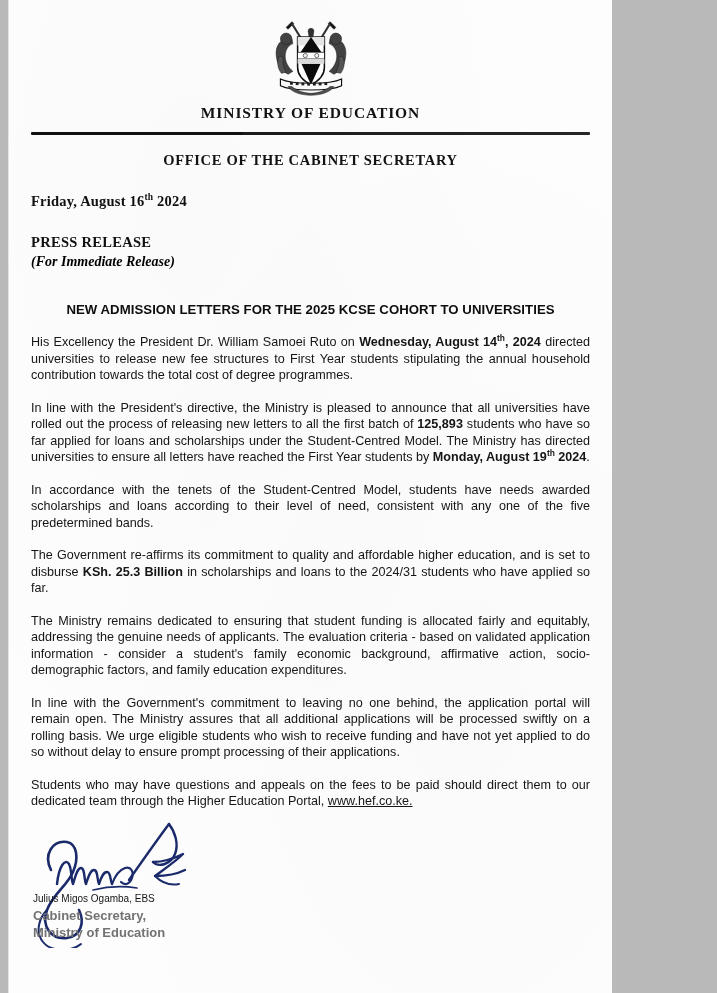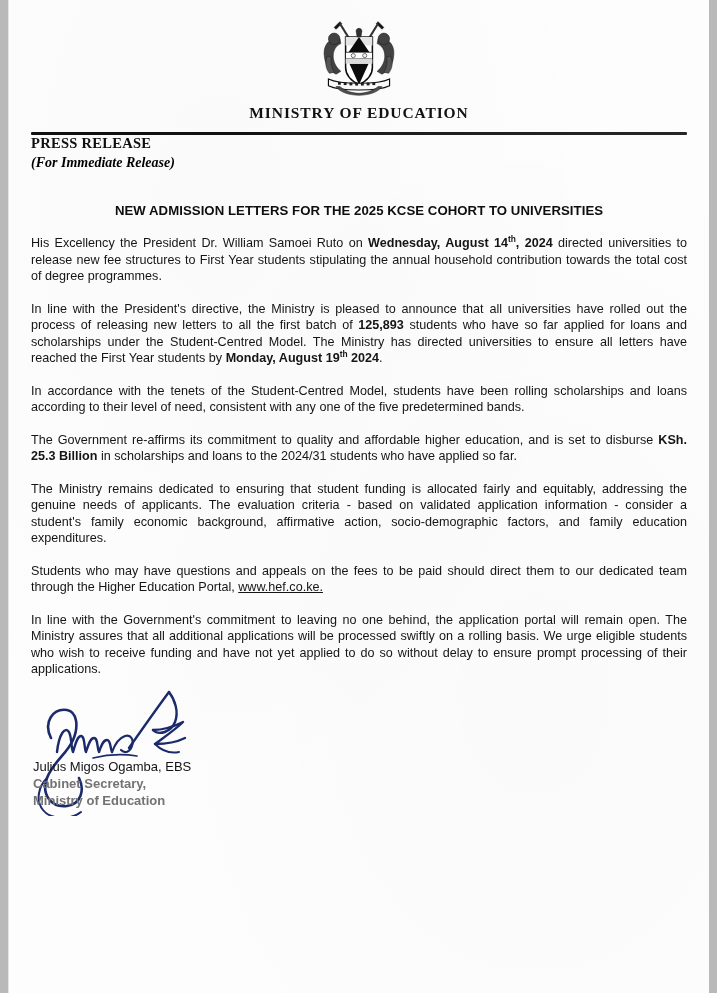--- a/index.html
+++ b/index.html
@@ -13,21 +13,21 @@
     height: 993px;
     overflow: hidden;
     font-family: "Liberation Sans", sans-serif;
   }
 
   
   .page {
     position: absolute;
     left: 8px;
     top: 0px;
-    width: 701px;
+    width: 604px;
     height: 993px;
     background: #fdfdfd;
     box-sizing: border-box;
     border-left: 1px solid #e4e4e4;
     overflow: hidden;
   }
   .page::before {
     
     content: "";
     position: absolute;
@@ -93,20 +93,21 @@
     font-size: 9.5px;
     vertical-align: super;
     line-height: 0;
   }
 
   .press-release {
     font-family: "Liberation Serif", serif;
     font-weight: bold;
     font-size: 14.5px;
     color: #101010;
+    margin-top: 24px;
     letter-spacing: 0.3px;
   }
   .immediate {
     font-family: "Liberation Serif", serif;
     font-weight: bold;
     font-style: italic;
     font-size: 14px;
     color: #000000;
     margin-top: 3px;
   }
@@ -158,21 +159,21 @@
     height: 130px;
     pointer-events: none;
   }
   .sig-names {
     position: absolute;
     left: 2px;
     top: 66px;
   }
   .sig-name {
     font-family: "Liberation Sans", sans-serif;
-    font-size: 13px;
+    font-size: 10px;
     color: #141414;
     line-height: 17px;
   }
   .sig-role {
     font-family: "Liberation Sans", sans-serif;
     font-size: 13px;
     font-weight: bold;
     color: #737373;
     line-height: 17px;
   }
@@ -230,42 +231,44 @@
           <path d="M26 76 C30 82 40 85 50 85 C60 85 70 82 74 76 L70 76 C64 81 56 83 50 83
                    C44 83 36 81 30 76 Z" fill="#555"></path>
         </g>
       </svg>
     </div>
 
     <div class="ministry-title">MINISTRY OF EDUCATION</div>
 
     <div class="rule"></div>
 
-
+    <div class="office-title">OFFICE OF THE CABINET SECRETARY</div>
+
+    <div class="date-line"><span>Friday, August 16</span><sup>th</sup><span> 2024</span></div>
 
     <div class="press-release">PRESS RELEASE</div>
     <div class="immediate">(For Immediate Release)</div>
 
     <div class="headline">NEW ADMISSION LETTERS FOR THE 2025 KCSE COHORT TO UNIVERSITIES</div>
 
     <div class="body-block">
 
       <p class="para"><span>His Excellency the President Dr. William Samoei Ruto on </span><b>Wednesday, August 14</b><b><sup>th</sup></b><b>, 2024</b><span> directed universities to release new fee structures to First Year students stipulating the annual household contribution towards the total cost of degree programmes.</span></p>
 
       <p class="para"><span>In line with the President's directive, the Ministry is pleased to announce that all universities have rolled out the process of releasing new letters to all the first batch of </span><b>125,893</b><span> students who have so far applied for loans and scholarships under the Student-Centred Model. The Ministry has directed universities to ensure all letters have reached the First Year students by </span><b>Monday, August 19</b><b><sup>th</sup></b><b> 2024</b><span>.</span></p>
 
-      <p class="para">In accordance with the tenets of the Student-Centred Model, students have been rolling scholarships and loans according to their level of need, consistent with any one of the five predetermined bands.</p>
+      <p class="para">In accordance with the tenets of the Student-Centred Model, students have needs awarded scholarships and loans according to their level of need, consistent with any one of the five predetermined bands.</p>
 
       <p class="para"><span>The Government re-affirms its commitment to quality and affordable higher education, and is set to disburse </span><b>KSh. 25.3 Billion</b><span> in scholarships and loans to the 2024/31 students who have applied so far.</span></p>
 
       <p class="para">The Ministry remains dedicated to ensuring that student funding is allocated fairly and equitably, addressing the genuine needs of applicants. The evaluation criteria - based on validated application information - consider a student's family economic background, affirmative action, socio-demographic factors, and family education expenditures.</p>
 
+      <p class="para">In line with the Government's commitment to leaving no one behind, the application portal will remain open. The Ministry assures that all additional applications will be processed swiftly on a rolling basis. We urge eligible students who wish to receive funding and have not yet applied to do so without delay to ensure prompt processing of their applications.</p>
+
       <p class="para"><span>Students who may have questions and appeals on the fees to be paid should direct them to our dedicated team through the Higher Education Portal, </span><span class="url">www.hef.co.ke.</span></p>
-
-      <p class="para">In line with the Government's commitment to leaving no one behind, the application portal will remain open. The Ministry assures that all additional applications will be processed swiftly on a rolling basis. We urge eligible students who wish to receive funding and have not yet applied to do so without delay to ensure prompt processing of their applications.</p>
     </div>
 
     <div class="sig-area">
       <svg class="sig-svg" viewBox="0 0 240 130">
         <g fill="none" stroke="#1b2a6b" stroke-linecap="round" stroke-linejoin="round">
 
           <path d="M18 52 C10 36 20 22 34 24 C44 26 46 40 40 54 C34 68 20 76 14 92
                    C8 108 18 122 34 120 C48 118 52 104 46 92" stroke-width="2.6"></path>
 
           <path d="M24 66 C26 48 32 40 36 46 C39 52 38 62 40 66 C42 60 44 50 48 50

